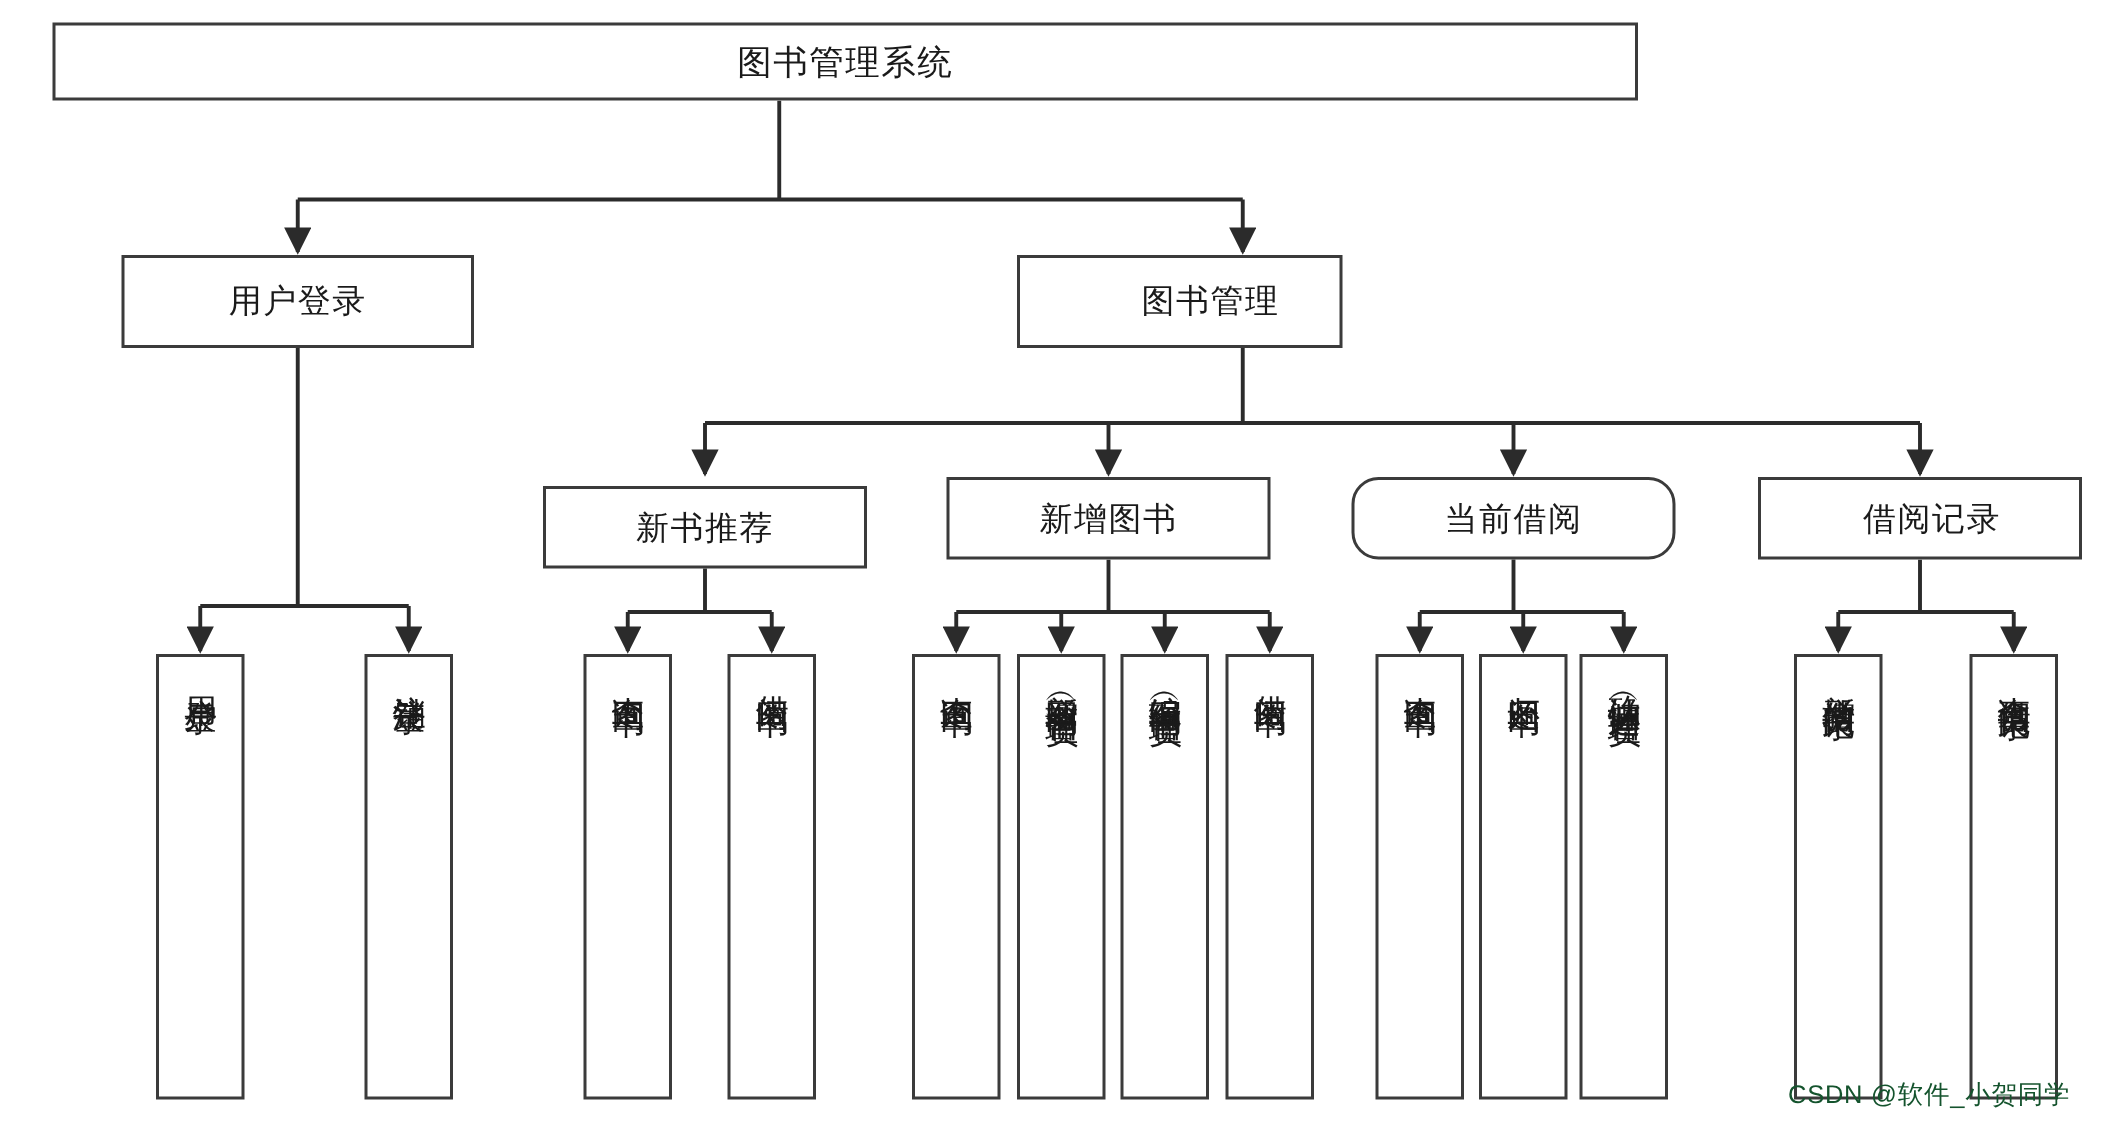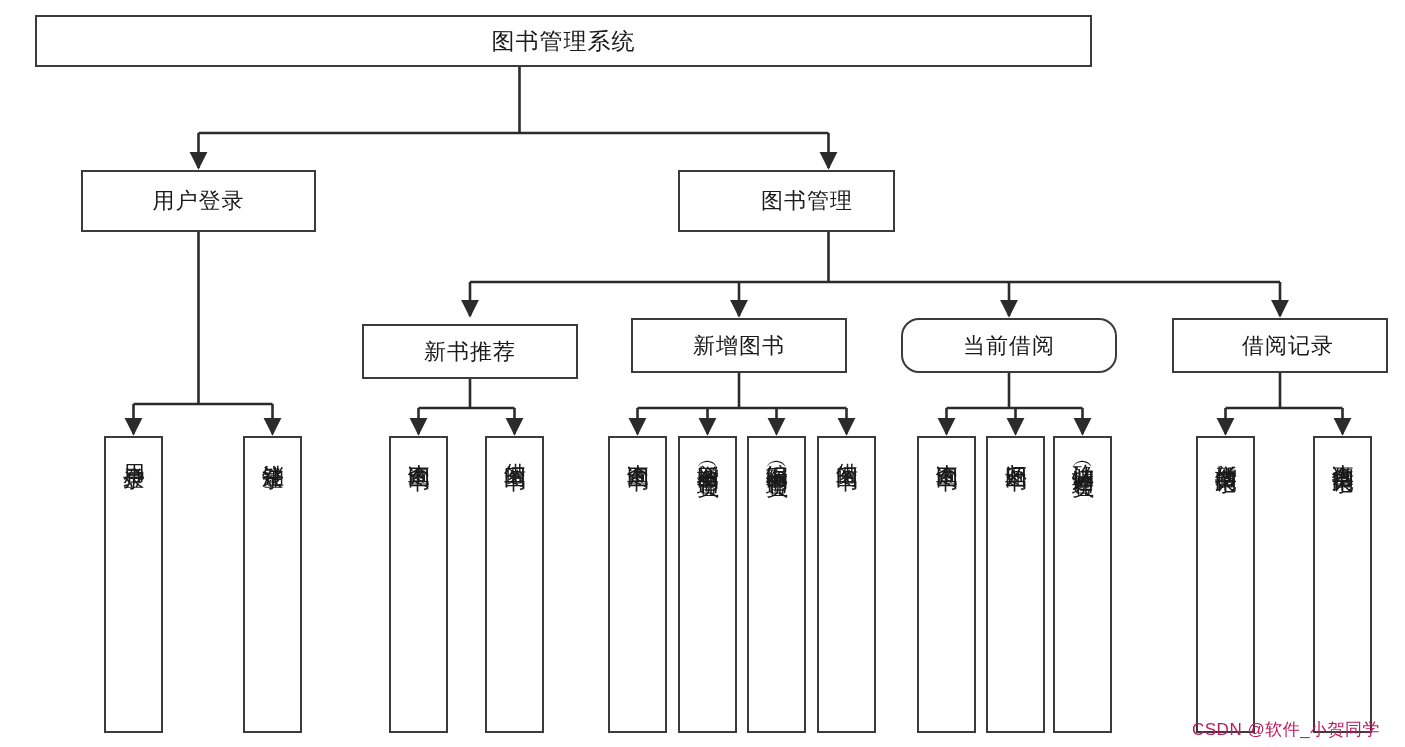--- a/index.html
+++ b/index.html
@@ -167,15 +167,15 @@
         <span class="node-label">确认归还（管理员）</span>
       </div>
       <div class="node node-v" style="left: 1196px; top: 436px; width: 59px; height: 297px;">
         <span class="node-label">新增借阅记录</span>
       </div>
       <div class="node node-v" style="left: 1313px; top: 436px; width: 59px; height: 297px;">
         <span class="node-label">查询借阅记录</span>
       </div>
     </div>
 
-  <div class="watermark" style="left: 1192px; top: 718px; color: #be185d;">CSDN @软件_小贺同学</div>
+  <div class="watermark" style="left: 1192px; top: 718px; color: #14532d;">CSDN @软件_小贺同学</div>
 
 </div>
 
 </body></html>

